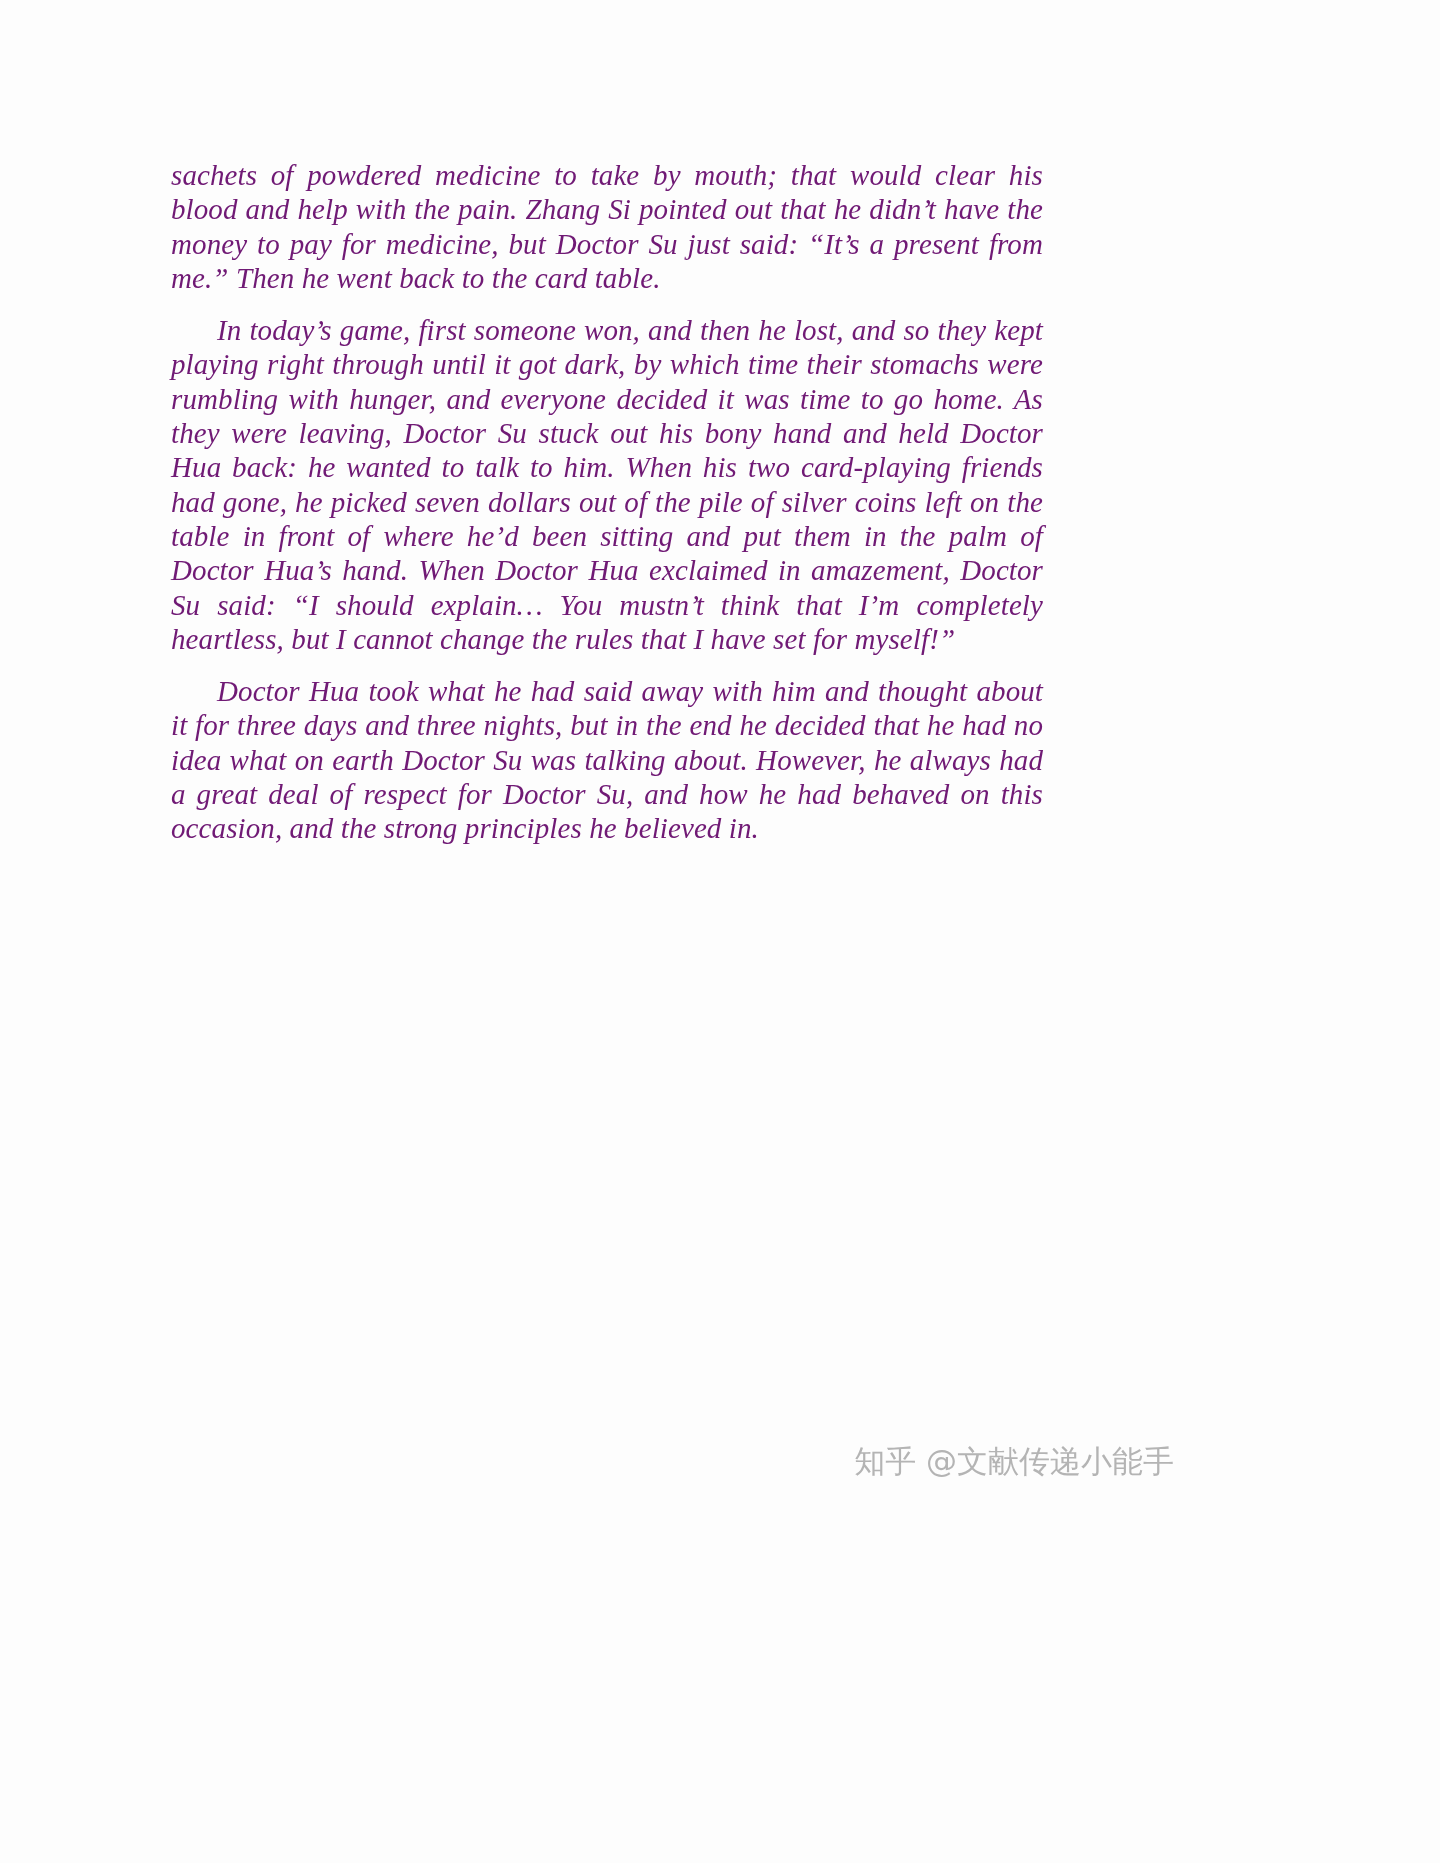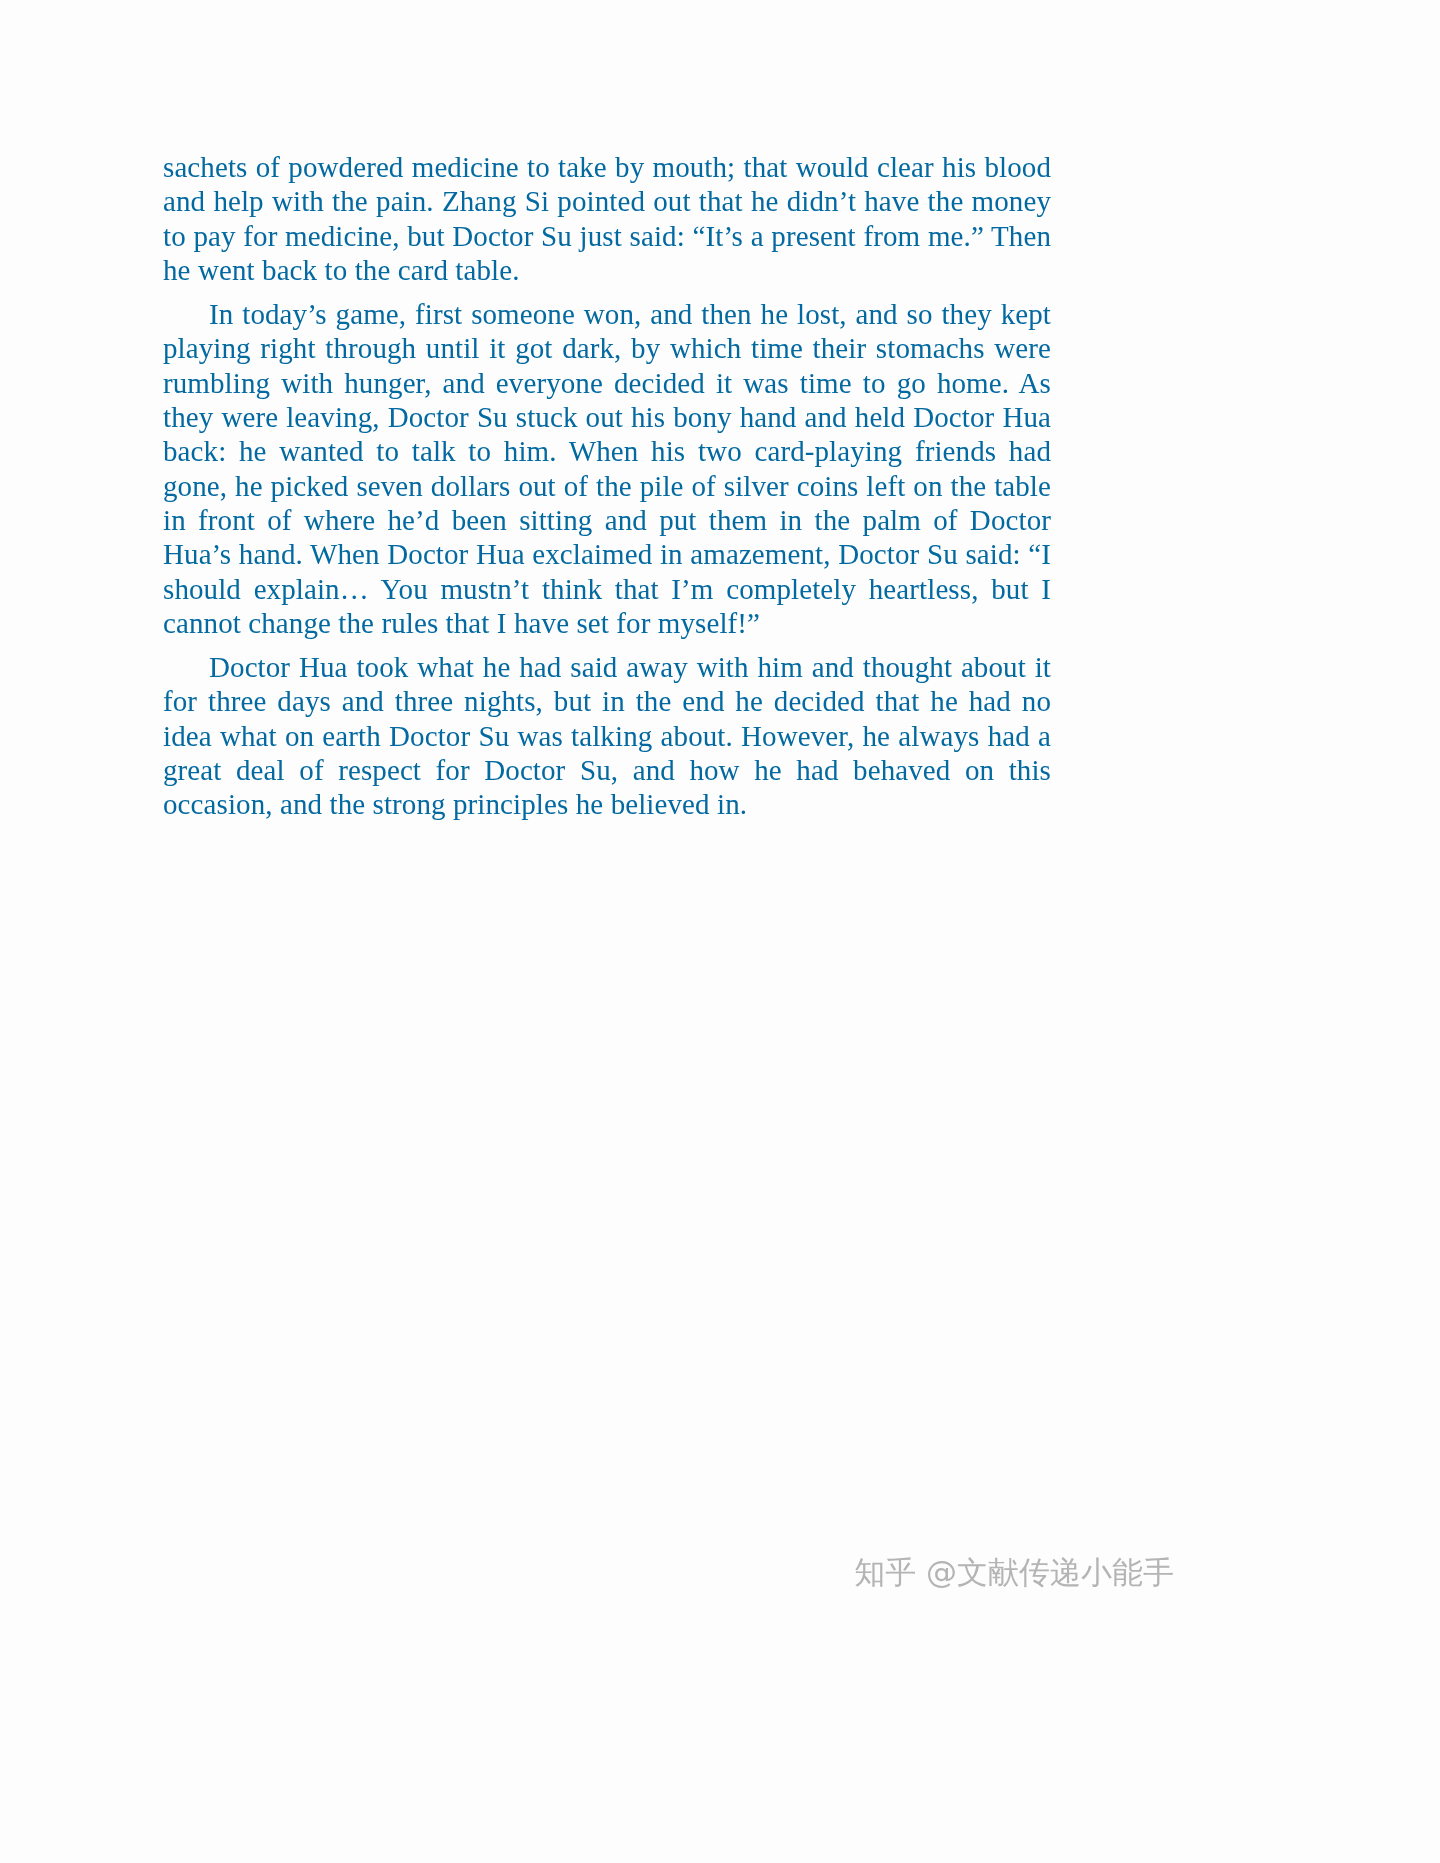--- a/index.html
+++ b/index.html
@@ -18,35 +18,36 @@
     position: absolute;
     inset: 0;
   }
   .text-block {
     position: absolute;
     left: 153px;
     top: 140px;
     width: 908px;
   }
   .text-block p {
-    margin: 10px;
+    margin: 18px;
     padding: 0;
     font-size: 29px;
     line-height: 34.3px;
     text-align: justify;
-    color: #0369a1;
+    color: #701a75;
     letter-spacing: 0.1px;
+    font-style: italic;
   }
   .text-block p.indent {
     text-indent: 46px;
   }
   .watermark {
     position: absolute;
     right: 266px;
-    top: 1552px;
+    top: 1441px;
     font-family: "DejaVu Sans", sans-serif;
     font-size: 31px;
     color: #b4b4b4;
     white-space: nowrap;
   }
 </style>
 </head>
 <body>
 
 <div class="page">

